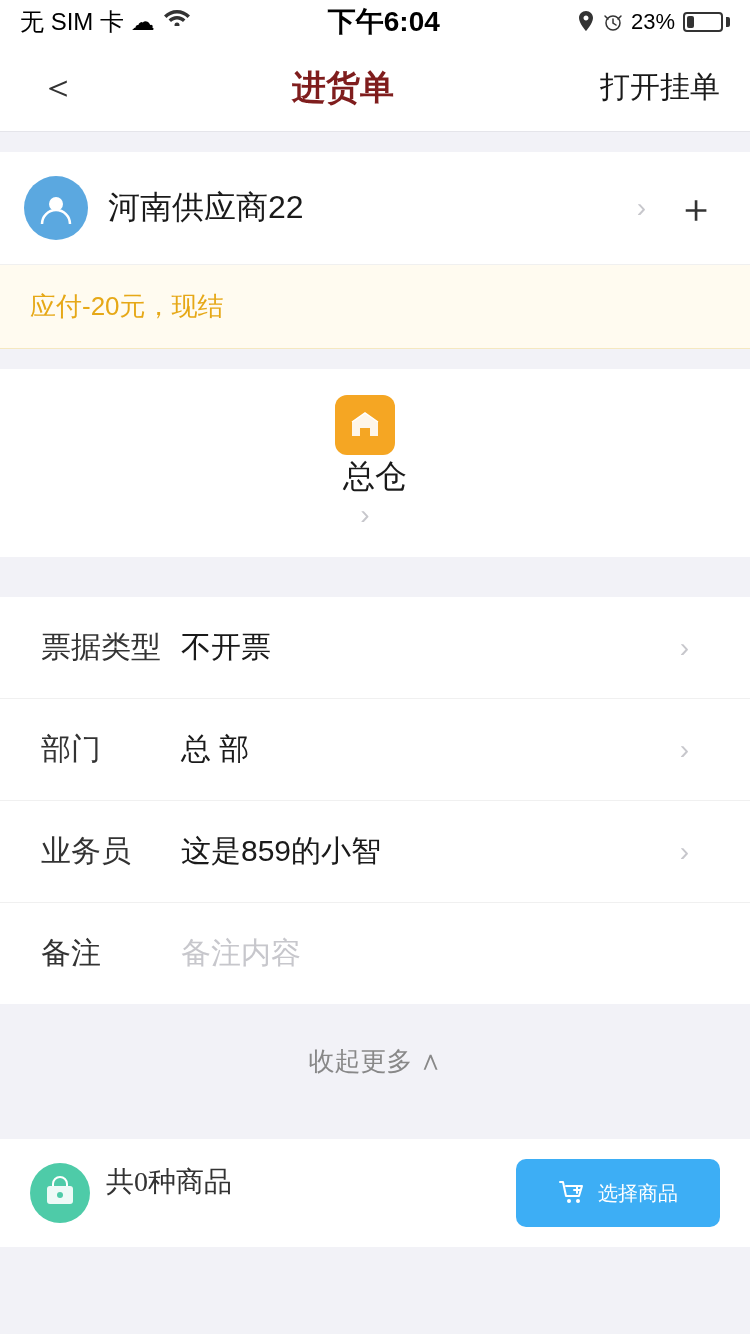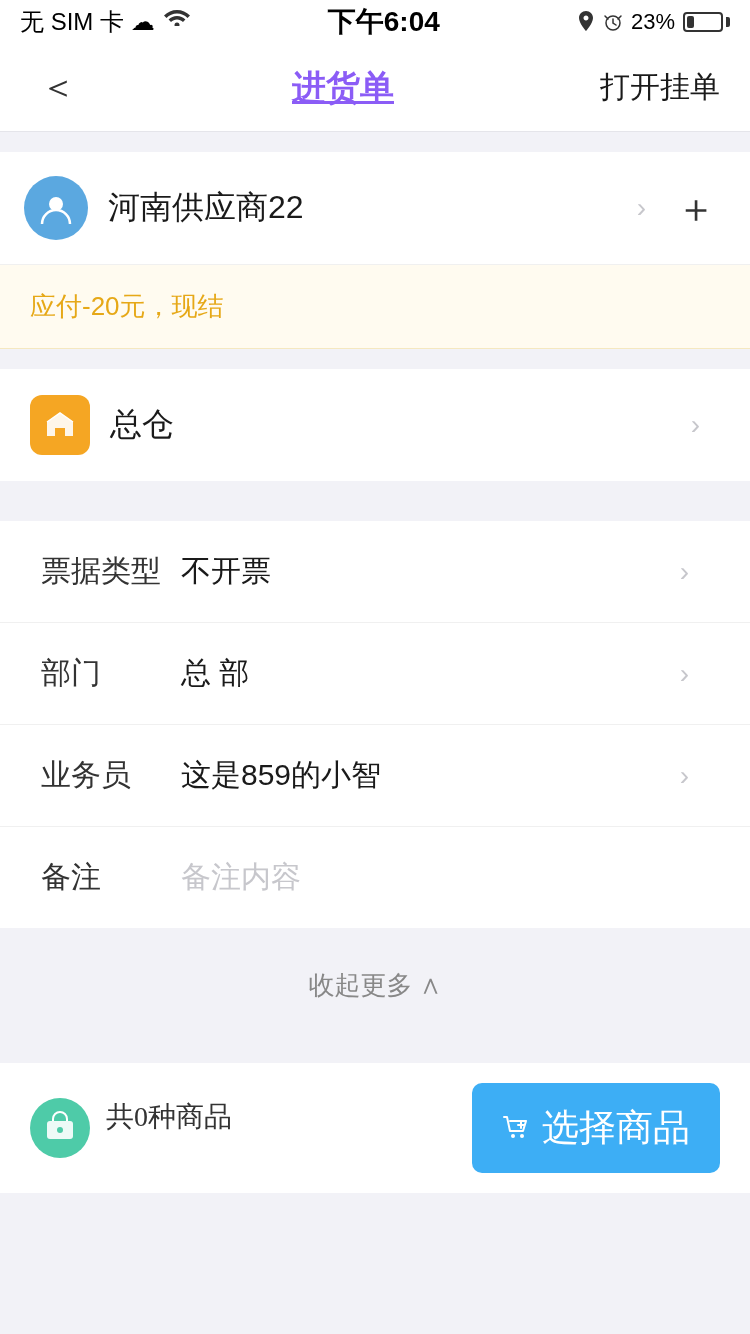--- a/index.html
+++ b/index.html
@@ -52,22 +52,21 @@
     }
     .nav-back {
       font-size: 36px;
       color: #333;
       cursor: pointer;
       padding: 10px;
     }
     .nav-title {
       font-size: 34px;
       font-weight: 600;
-      color: #8b5cf6;
-      text-decoration: underline;
+      color: #7f1d1d;
     }
     .nav-action {
       font-size: 30px;
       color: #1a1a1a;
     }
 
     
     .section-gap {
       height: 20px;
       background: #f2f2f7;
@@ -125,20 +124,21 @@
       border-bottom: 1px solid #f5e8c0;
     }
 
     
     .warehouse-row {
       display: flex;
       align-items: center;
       padding: 26px 30px;
       background: #fff;
       border-bottom: none;
+      flex-direction: column;
     }
     .warehouse-icon {
       width: 60px;
       height: 60px;
       border-radius: 12px;
       background: #f5a623;
       display: flex;
       align-items: center;
       justify-content: center;
       margin-right: 20px;
@@ -224,22 +224,22 @@
     .product-icon svg { width: 34px; height: 34px; }
     .product-count {
       font-size: 28px;
       color: #333;
     }
     .select-btn {
       background: #3daef5;
       color: #fff;
       border: none;
       border-radius: 10px;
-      padding: 20px 30px;
-      font-size: 37px;
+      padding: 20px 42px;
+      font-size: 20px;
       display: flex;
       align-items: center;
       gap: 12px;
       cursor: pointer;
       white-space: nowrap;
     }
     .select-btn svg { width: 28px; height: 28px; }
 
     
     .content-area {

